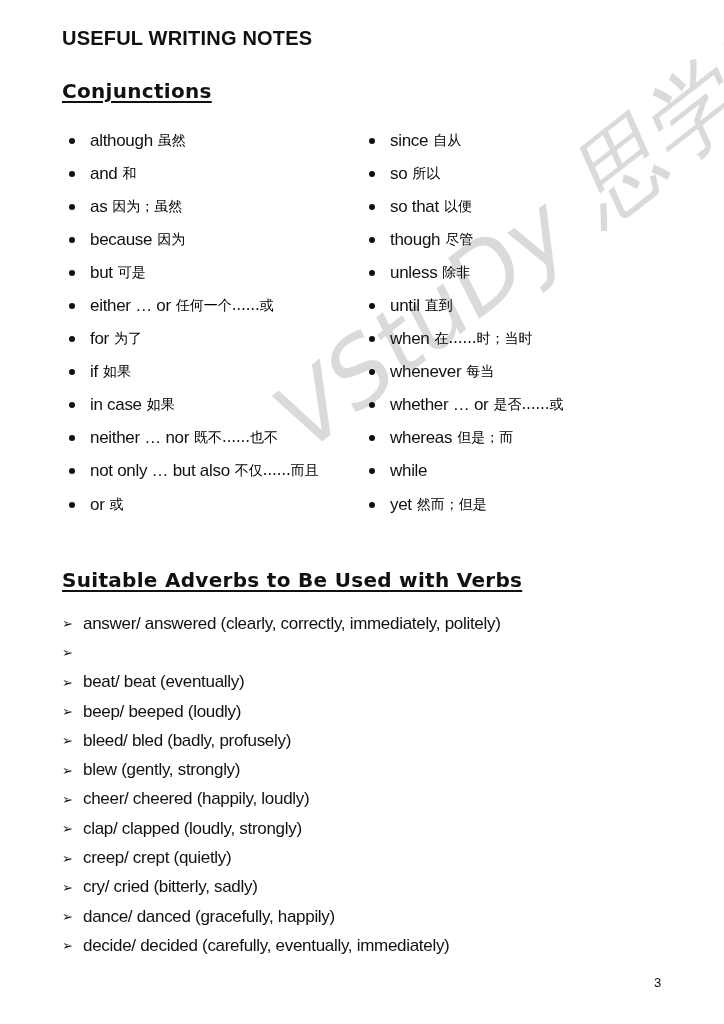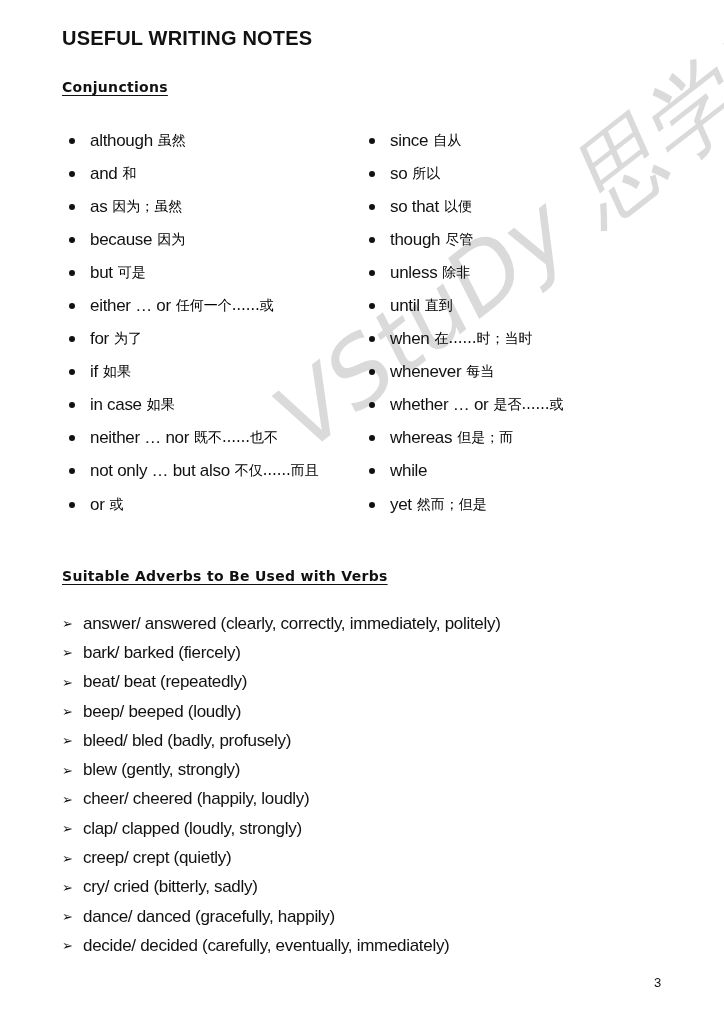--- a/index.html
+++ b/index.html
@@ -1,21 +1,21 @@
 <!DOCTYPE html>
 <html><head>
 <meta charset="utf-8">
 <style>
   html, body { margin: 0; padding: 0; background: #ffffff; }
   body { width: 724px; height: 1024px; position: relative; overflow: hidden;
          font-family: "Liberation Sans", "DejaVu Sans", sans-serif; color: #111; }
   .title { position: absolute; left: 62px; top: 27px; font-size: 20px; font-weight: bold;
            letter-spacing: 0.2px; }
   .section-heading { position: absolute; left: 62px; font-family: "DejaVu Sans", sans-serif;
-           font-weight: bold; font-size: 14px; text-decoration: underline;
+           font-weight: bold; font-size: 20px; text-decoration: underline;
            text-underline-offset: 3px; letter-spacing: 0.3px; }
   .h-conj { top: 79px; }
   .h-adv { top: 568px; }
   .col { position: absolute; top: 124px; }
   .col-left { left: 66px; }
   .col-right { left: 366px; }
   .bullet-item { height: 33.1px; display: flex; align-items: center; font-size: 17px;
            white-space: nowrap; }
   .dot { width: 6px; height: 6px; border-radius: 50%; background: #111; margin-left: 3px;
          margin-right: 15px; flex: none; }
@@ -167,25 +167,24 @@
 
 <div class="section-heading h-adv">Suitable Adverbs to Be Used with Verbs</div>
 
 <div class="adv-list">
   <div class="adv-item">
       <span class="arrow">➢</span>
       <span>answer/ answered (clearly, correctly, immediately, politely)</span>
     </div>
   <div class="adv-item">
       <span class="arrow">➢</span>
-      <span>bark/ barked (fiercely)</span>
-    </div>
-  <div class="adv-item">
-      <span class="arrow">➢</span>
-      <span>beat/ beat (repeatedly)</span>
+    </div>
+  <div class="adv-item">
+      <span class="arrow">➢</span>
+      <span>beat/ beat (eventually)</span>
     </div>
   <div class="adv-item">
       <span class="arrow">➢</span>
       <span>beep/ beeped (loudly)</span>
     </div>
   <div class="adv-item">
       <span class="arrow">➢</span>
       <span>bleed/ bled (badly, profusely)</span>
     </div>
   <div class="adv-item">

